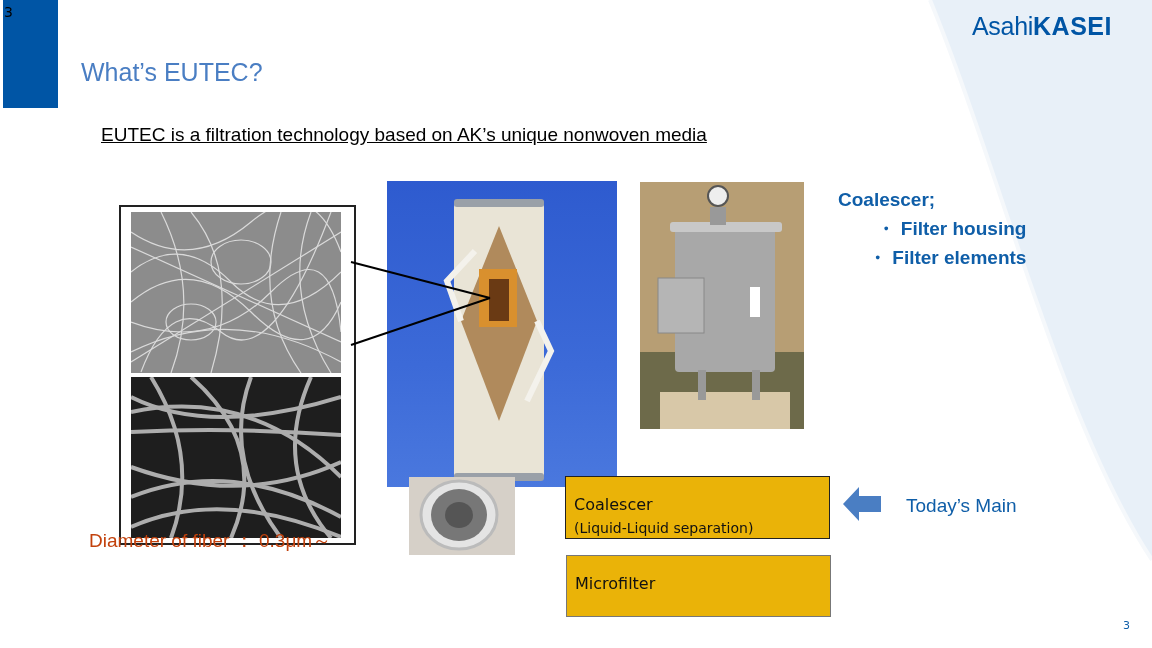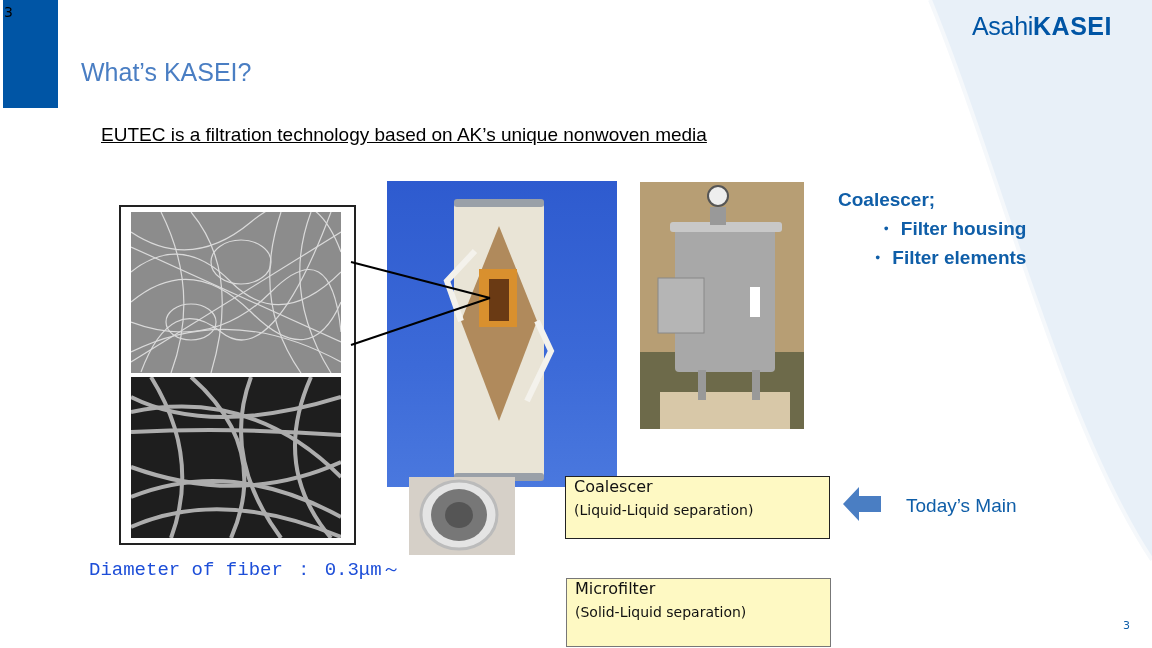--- a/index.html
+++ b/index.html
@@ -14,42 +14,42 @@
   .subtitle { left:101px; top:124px; font-size:19px; color:#000000; text-decoration:underline; }
   .products { left:838px; top:185px; font-size:19px; font-weight:bold; color:#0f5ea8; line-height:29px; }
   .products .item { padding-left:30px;text-align:right; }
   .sem-frame { left:119px; top:205px; width:233px; height:336px; border:2px solid #222; background:#fff; }
   .sem { position:absolute; left:10px; width:210px; overflow:hidden; }
   .sem1 { top:5px; height:161px; background:#9a9a9a; }
   .sem2 { top:170px; height:161px; background:#2a2a2a; }
   .photo-filter { left:387px; top:181px; width:230px; height:306px; background:linear-gradient(180deg,#2e5bcf 0%,#3c6ad8 60%,#4a78de 100%); overflow:hidden; }
   .photo-housing { left:640px; top:182px; width:164px; height:247px; background:#b79e74; overflow:hidden; }
   .photo-pipe { left:409px; top:477px; width:106px; height:78px; background:#cfc8c0; overflow:hidden; }
-  .box { border:1.5px solid #222; background:#fef9c3; padding:0 8px 0 8px; box-sizing:border-box; font-family:"DejaVu Sans", sans-serif; }
+  .box { border:1.5px solid #222; background:#eab308; padding:18px 8px 0 8px; box-sizing:border-box; font-family:"DejaVu Sans", sans-serif; }
   .box .main { font-size:16px; color:#111; }
   .box .sub { font-size:14px; color:#111; margin-top:6px; }
   .box1 { left:565px; top:476px; width:265px; height:63px; }
-  .box2 { left:566px; top:555px; width:265px; height:69px; border-color:#777;margin-top:23px; }
+  .box2 { left:566px; top:555px; width:265px; height:62px; border-color:#777; }
   .arrow { left:843px; top:487px; }
   .todays-main { left:906px; top:495px; font-size:19px; color:#0f5ea8; cursor:pointer; }
-  .specs { left:89px; top:558px; font-size:19px; color:#1d4ed8; line-height:25px;font-family:Liberation Mono, monospace; }
+  .specs { left:89px; top:528px; font-size:19px; color:#c2410c; line-height:25px; }
   .page-num { left:1123px; top:619px; font-size:11px; color:#0f5ea8; font-family:"DejaVu Sans", sans-serif; }
   .connector { left:0; top:0; width:1152px; height:648px; pointer-events:none; z-index:2; }
 </style>
 </head>
 <body>
 
 <svg class="bg-curve" viewBox="0 0 1152 648">
   <path d="M930 0 C 1000 170, 1060 420, 1152 560 L1152 0 Z" fill="#e8f0f8"></path>
   <path d="M930 0 C 1000 170, 1060 420, 1152 560" stroke="#f5f8fb" stroke-width="4" fill="none"></path>
 </svg>
 
 <div class="abs blue-bar"></div>
 <div class="abs slide-num-top">3</div>
-<div class="abs title">What’s KASEI?</div>
+<div class="abs title">What’s EUTEC?</div>
 
 <div class="abs logo"><span>Asahi</span><b>KASEI</b></div>
 
 <div class="abs subtitle">EUTEC is a filtration technology based on AK’s unique nonwoven media</div>
 
 <div class="abs products">
   <div>Coalescer;</div>
   <div class="item">・ Filter housing</div>
   <div class="item">・ Filter elements</div>
 </div>
@@ -136,21 +136,20 @@
   <line x1="351" y1="262" x2="490" y2="298" stroke="#000" stroke-width="2"></line>
   <line x1="351" y1="345" x2="490" y2="298" stroke="#000" stroke-width="2"></line>
 </svg>
 
 <div class="abs box box1">
   <div class="main">Coalescer</div>
   <div class="sub">(Liquid-Liquid separation)</div>
 </div>
 <div class="abs box box2">
   <div class="main">Microfilter</div>
-  <div class="sub">(Solid-Liquid separation)</div>
 </div>
 
 <svg class="abs arrow" width="40" height="34" viewBox="0 0 40 34">
   <path d="M0 17 L16 0 L16 9 L38 9 L38 25 L16 25 L16 34 Z" fill="#4a7ec3"></path>
 </svg>
 <div class="abs todays-main">Today’s Main</div>
 
 <div class="abs specs">
   <div>Diameter of fiber ： 0.3μm～</div>
 </div>

